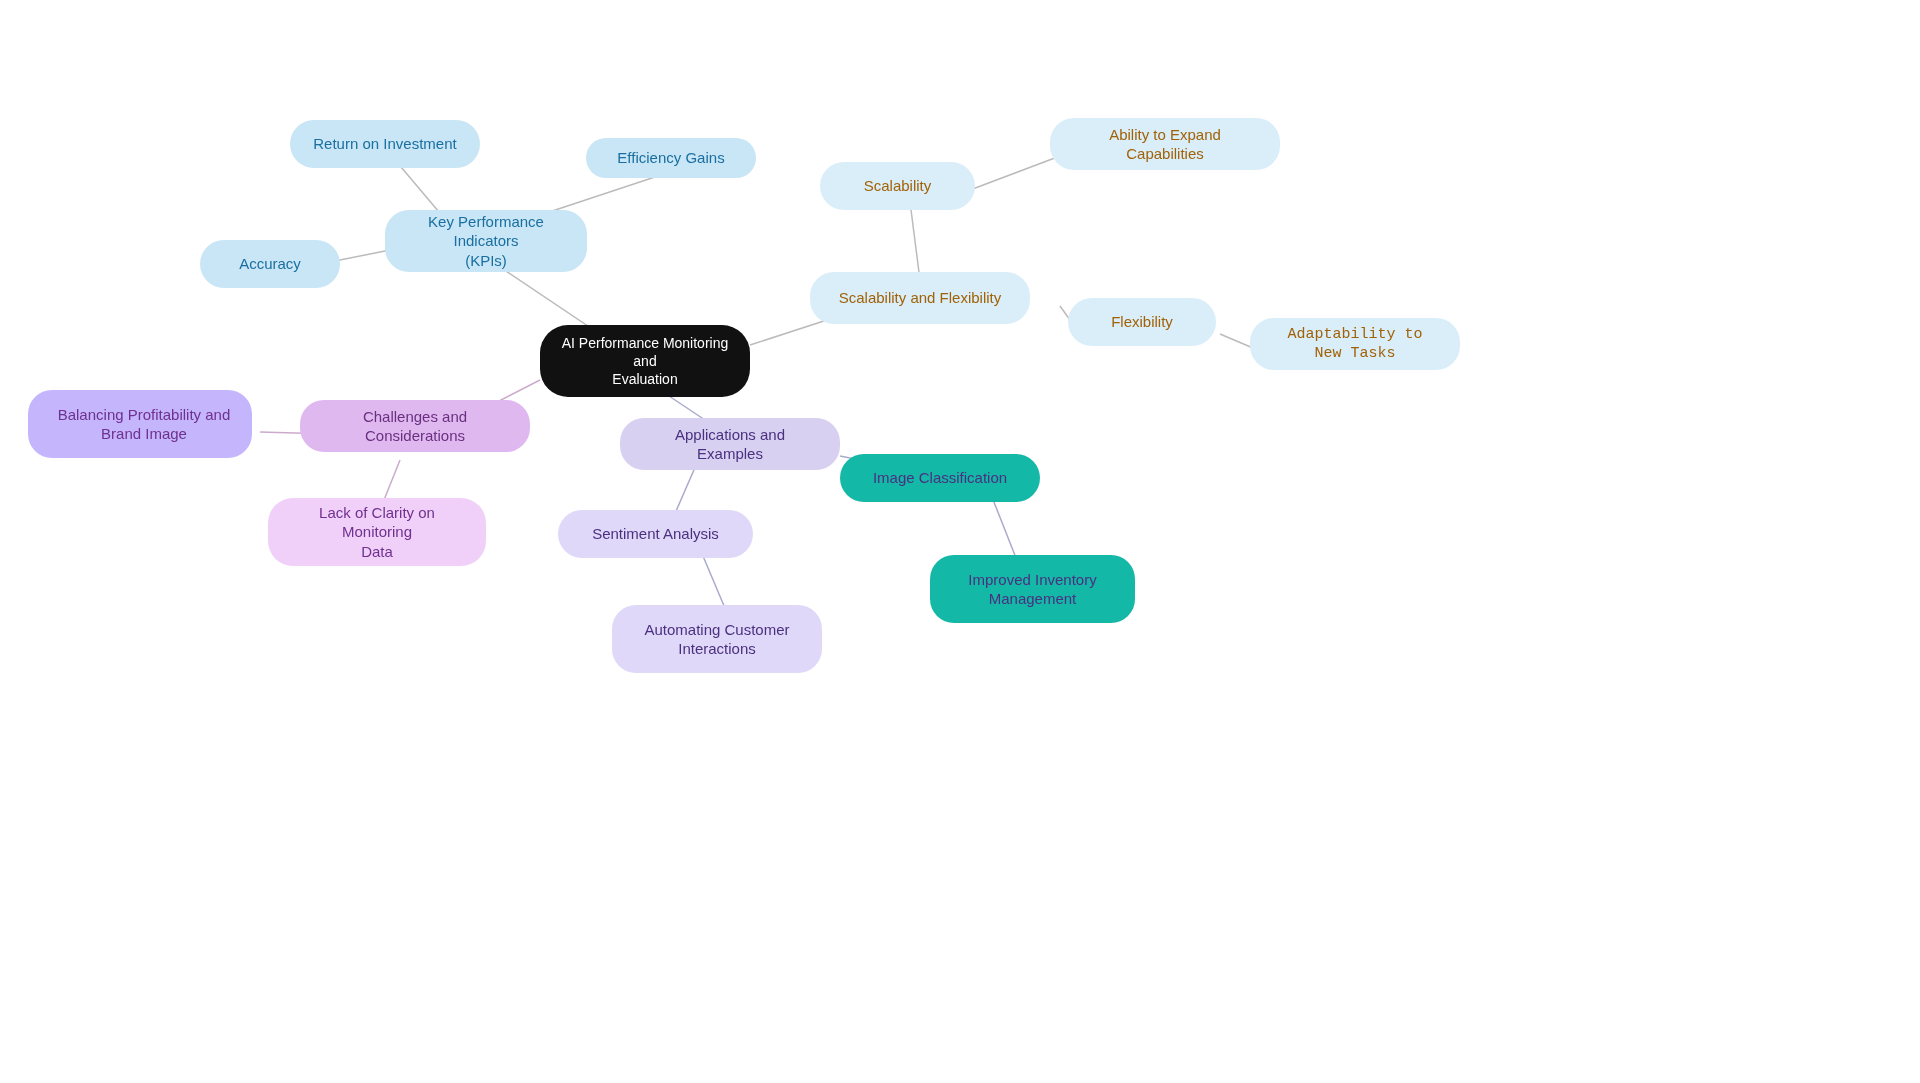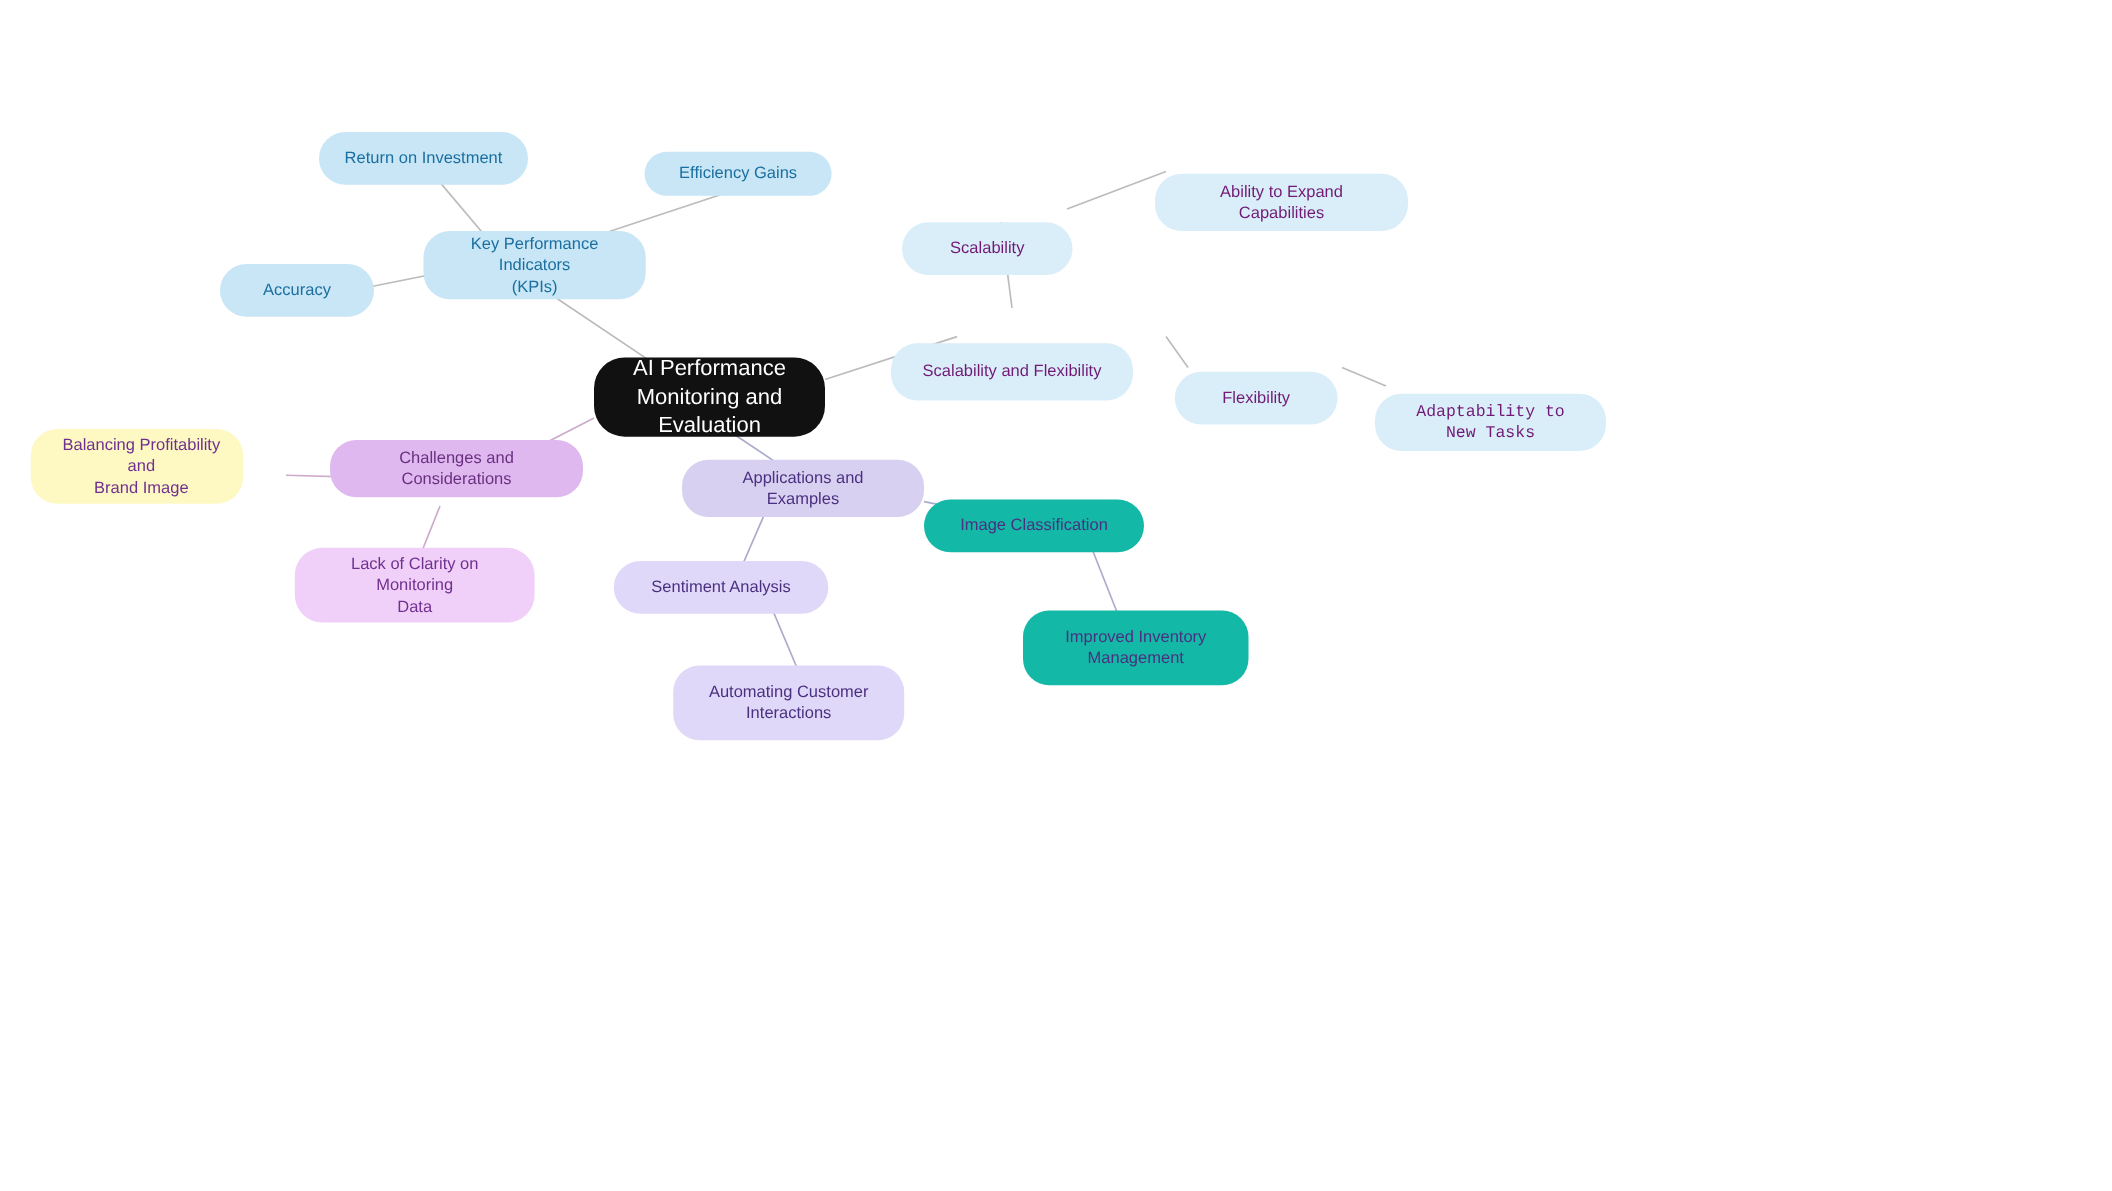--- a/index.html
+++ b/index.html
@@ -28,35 +28,34 @@
       text-align: center;
       font-size: 15px;
       line-height: 1.3;
       padding: 12px 20px;
       z-index: 1;
       cursor: default;
     }
     .node-center {
       background: #111111;
       color: #ffffff;
-      font-size: 20px;
+      font-size: 14px;
       font-weight: 500;
       border-radius: 28px;
       width: 200px;
       height: 72px;
     }
     .node-blue {
       background: #c8e6f5;
       color: #1a6fa0;
       border: none;
     }
     .node-blue-light {
       background: #daeef9;
-      color: #701a75;
-      margin-top: 40px;
+      color: #a16207;
     }
     .node-purple {
       background: #e8d5f0;
       color: #6a3d8f;
     }
     .node-lavender {
       background: #dcd0f0;
       color: #4a3070;
     }
     .node-lavender-light {
@@ -143,21 +142,21 @@
 </div>
 
 <div class="node node-blue-light" style="left:1250px; top:318px; width:210px; height:52px;font-family:Liberation Mono, monospace;">
   <span>Adaptability to New Tasks</span>
 </div>
 
 <div class="node node-purple" style="left:300px; top:400px; width:230px; height:52px; background:#e0b8f0; color:#6a3080;">
   <span>Challenges and Considerations</span>
 </div>
 
-<div class="node node-purple" style="left:28px; top:390px; width:193px; height:68px; background:#fef9c3; color:#703090;padding-left:28px;">
+<div class="node node-purple" style="left:28px; top:390px; width:224px; height:68px; background:#c4b5fd; color:#703090;padding-left:28px;">
   <span style="white-space:pre-line;">Balancing Profitability and
 Brand Image</span>
 </div>
 
 <div class="node node-purple" style="left:268px; top:498px; width:218px; height:68px; background:#f0d0f8; color:#703090;border-radius:25px;">
   <span style="white-space:pre-line;">Lack of Clarity on Monitoring
 Data</span>
 </div>
 
 <div class="node node-lavender" style="left:620px; top:418px; width:220px; height:52px; background:#d8d0f0; color:#4a3080;text-align:center;">

